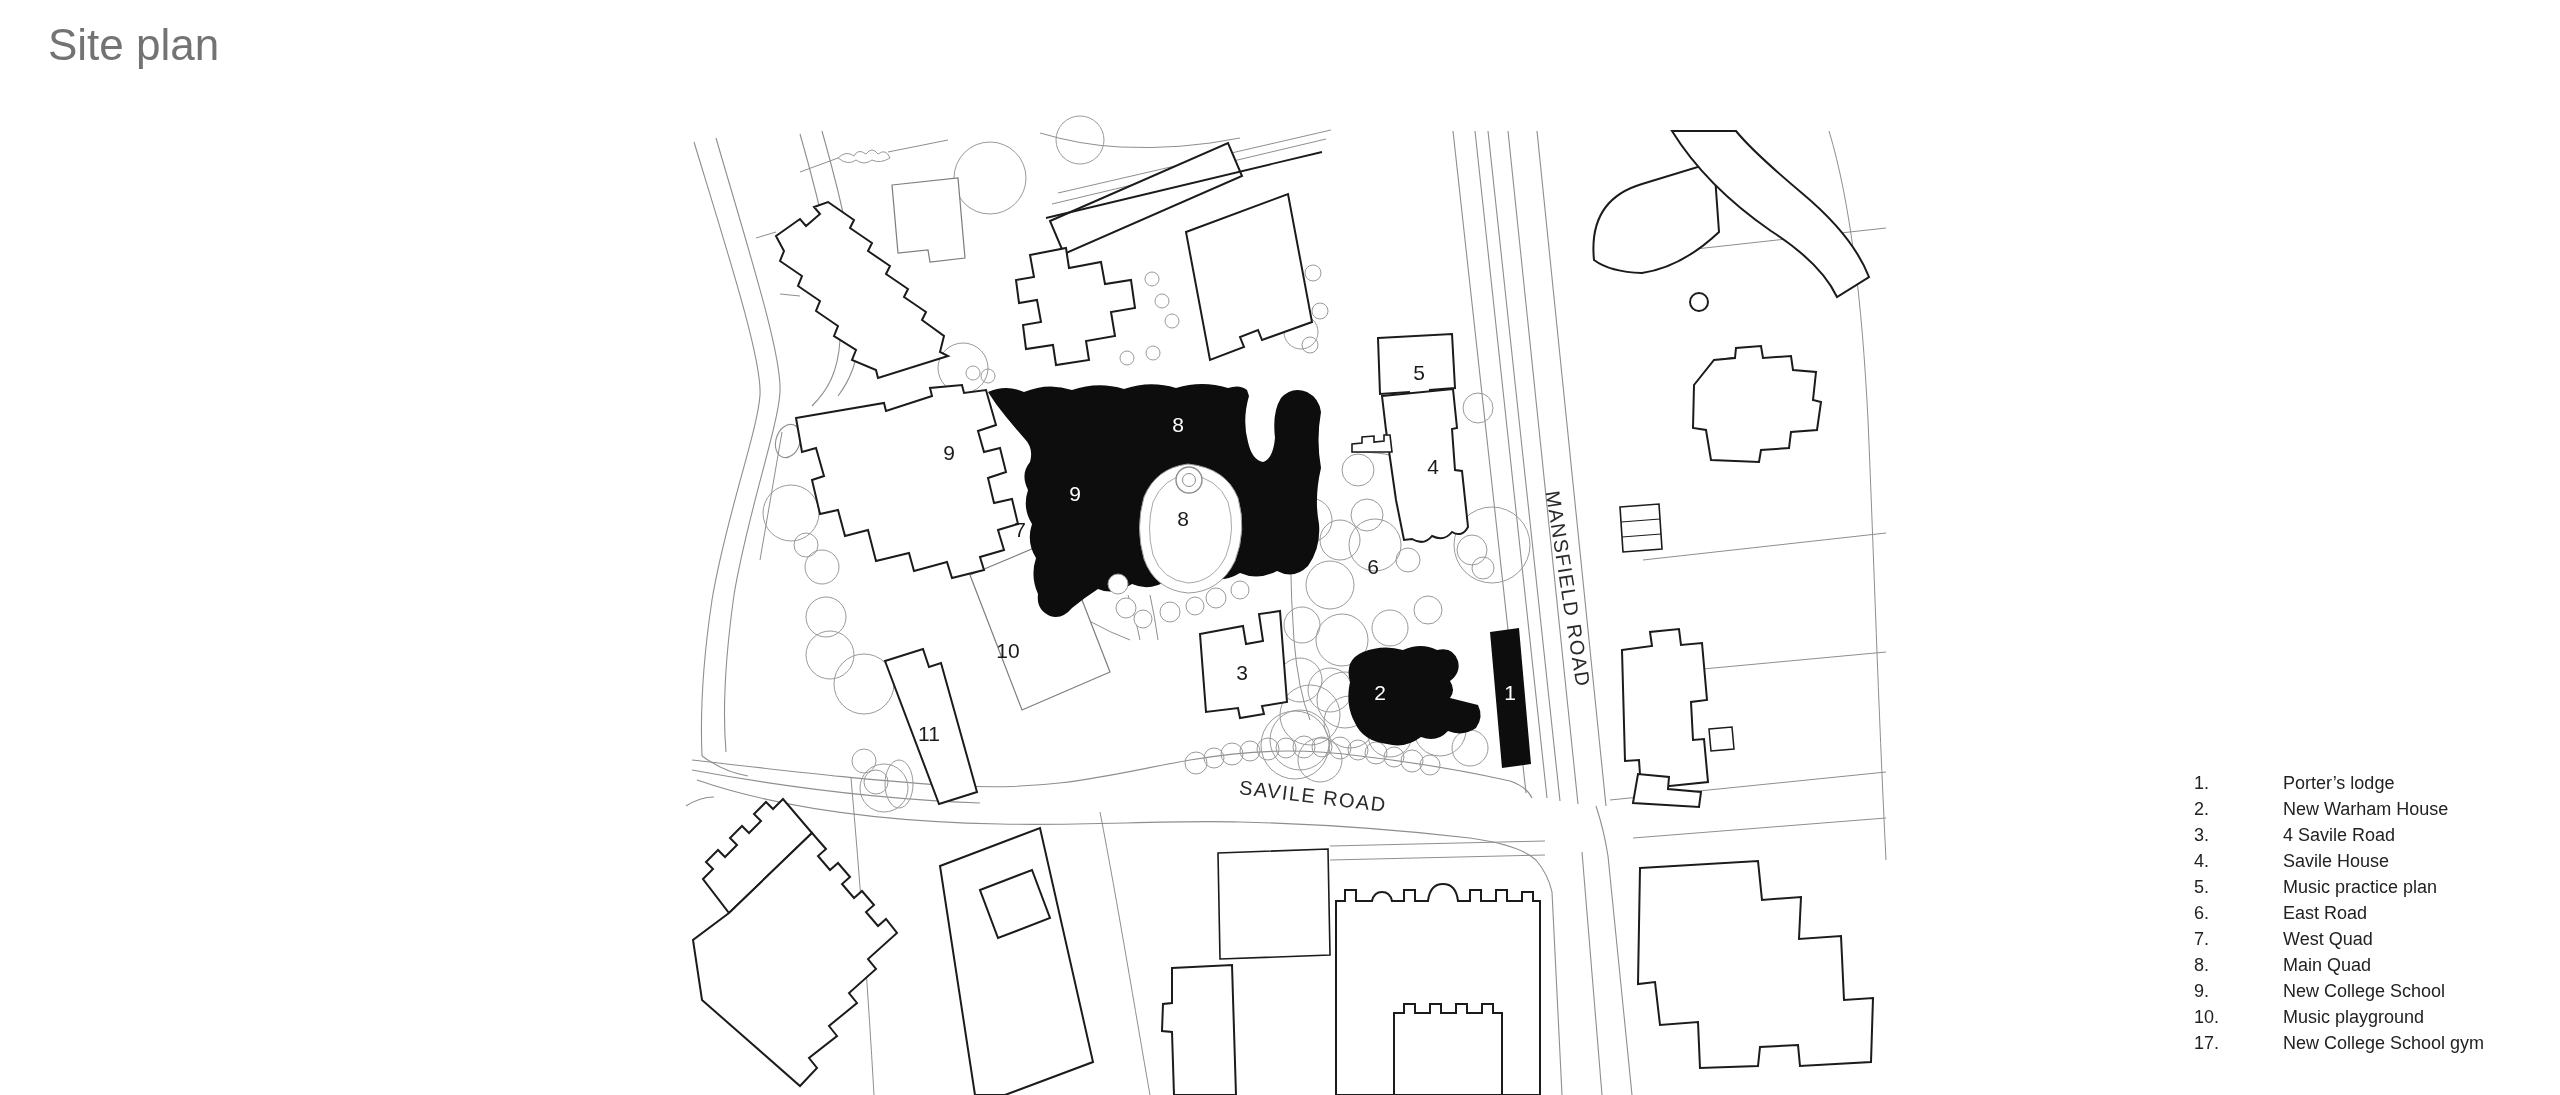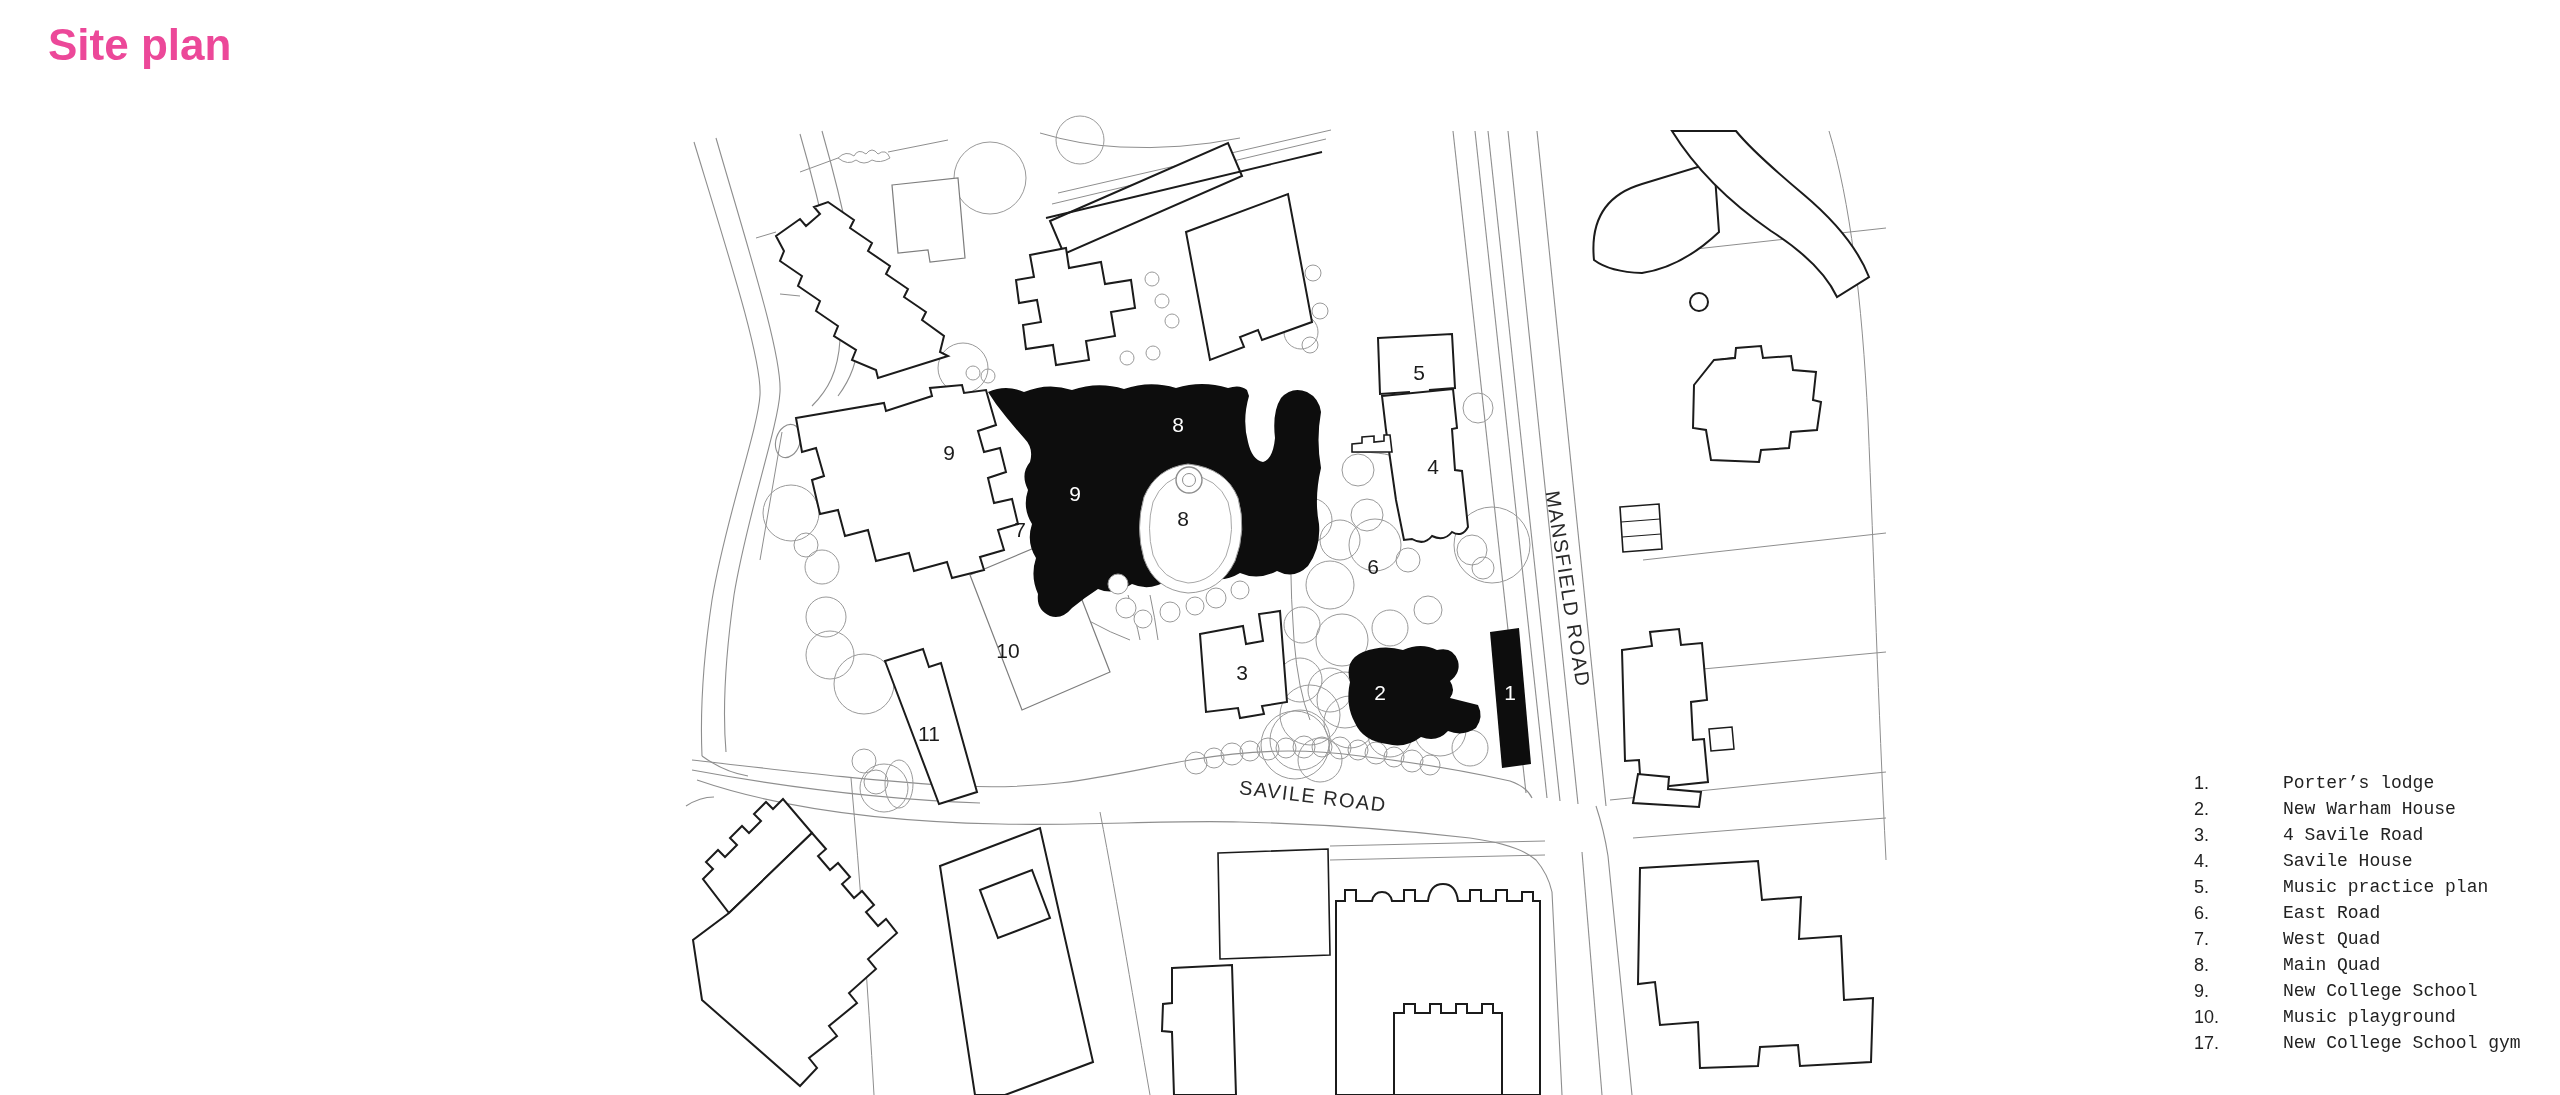--- a/index.html
+++ b/index.html
@@ -1,24 +1,24 @@
 <!DOCTYPE html>
 <html><head>
 <meta charset="utf-8">
 <style>
   html,body{margin:0;padding:0;background:#ffffff;}
   #page{position:relative;width:2560px;height:1095px;background:#ffffff;overflow:hidden;
         font-family:"Liberation Sans", sans-serif;color:#1b1b1b;}
-  #page-title{position:absolute;left:48px;top:20px;font-size:44px;font-weight:700;
-        letter-spacing:0;color:#ec4899;text-align:right;}
+  #page-title{position:absolute;left:48px;top:20px;font-size:44px;font-weight:400;
+        letter-spacing:0;color:#737373;text-align:right;}
   #site-map{position:absolute;left:0;top:0;}
   .lgd{position:absolute;left:2194px;top:770px;font-size:18px;line-height:26px;color:#222;}
   .lgd-row{display:flex;}
   .lgd-num{width:89px;flex:0 0 89px;}
-  .lgd-label{white-space:nowrap;font-family:Liberation Mono, monospace;}
+  .lgd-label{white-space:nowrap;}
   svg text{font-family:"Liberation Sans", sans-serif;}
   .map-num{font-size:21px;fill:#1b1b1b;}
   .map-num.white{fill:#ffffff;}
   .road-name{font-size:20px;fill:#2a2a2a;letter-spacing:1.5px;}
 </style>
 </head>
 <body>
 
 <div id="page">
 

